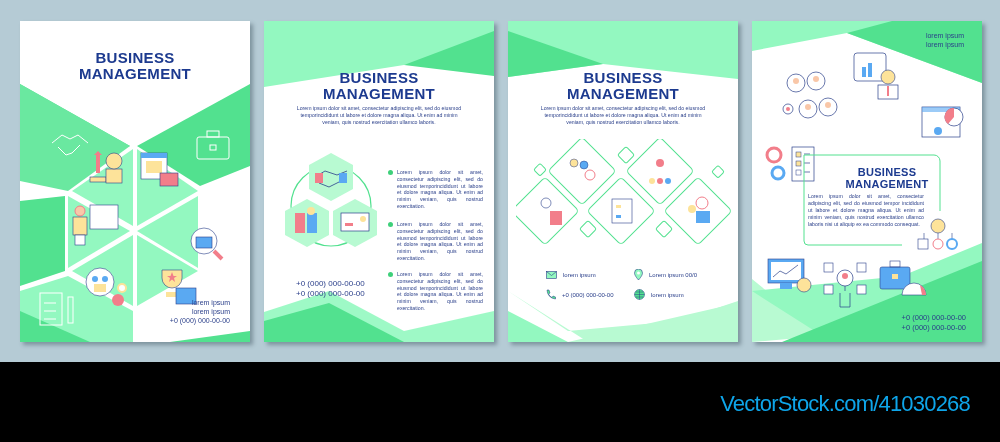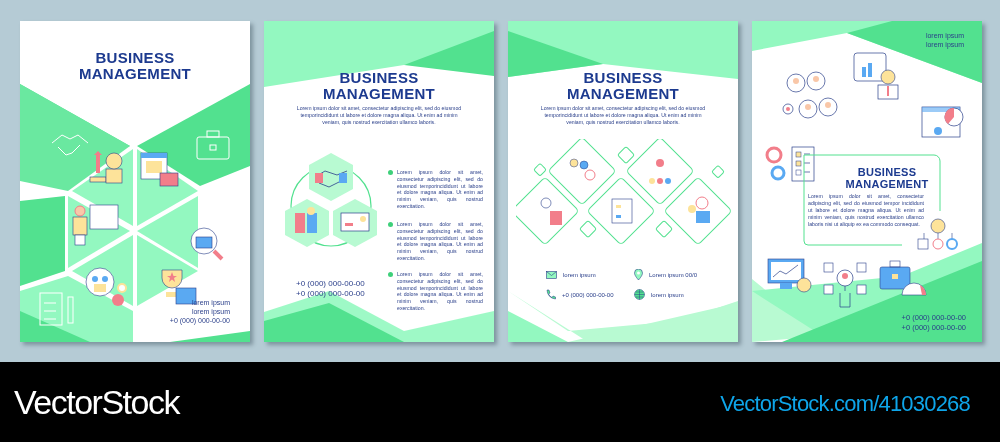--- a/index.html
+++ b/index.html
@@ -307,15 +307,14 @@
     </svg>
     <div class="phone" style="right:16px;top:292px;text-align:right;font-size:7.5px;line-height:9.5px;">
       <div>+0 (000) 000-00-00</div>
       <div>+0 (000) 000-00-00</div>
     </div>
   </div>
 
 </div>
 
 <div class="footer">
-  <div class="brand">VectorStock</div>
   <div class="brand-url">VectorStock.com/41030268</div>
 </div>
 
 </body></html>

